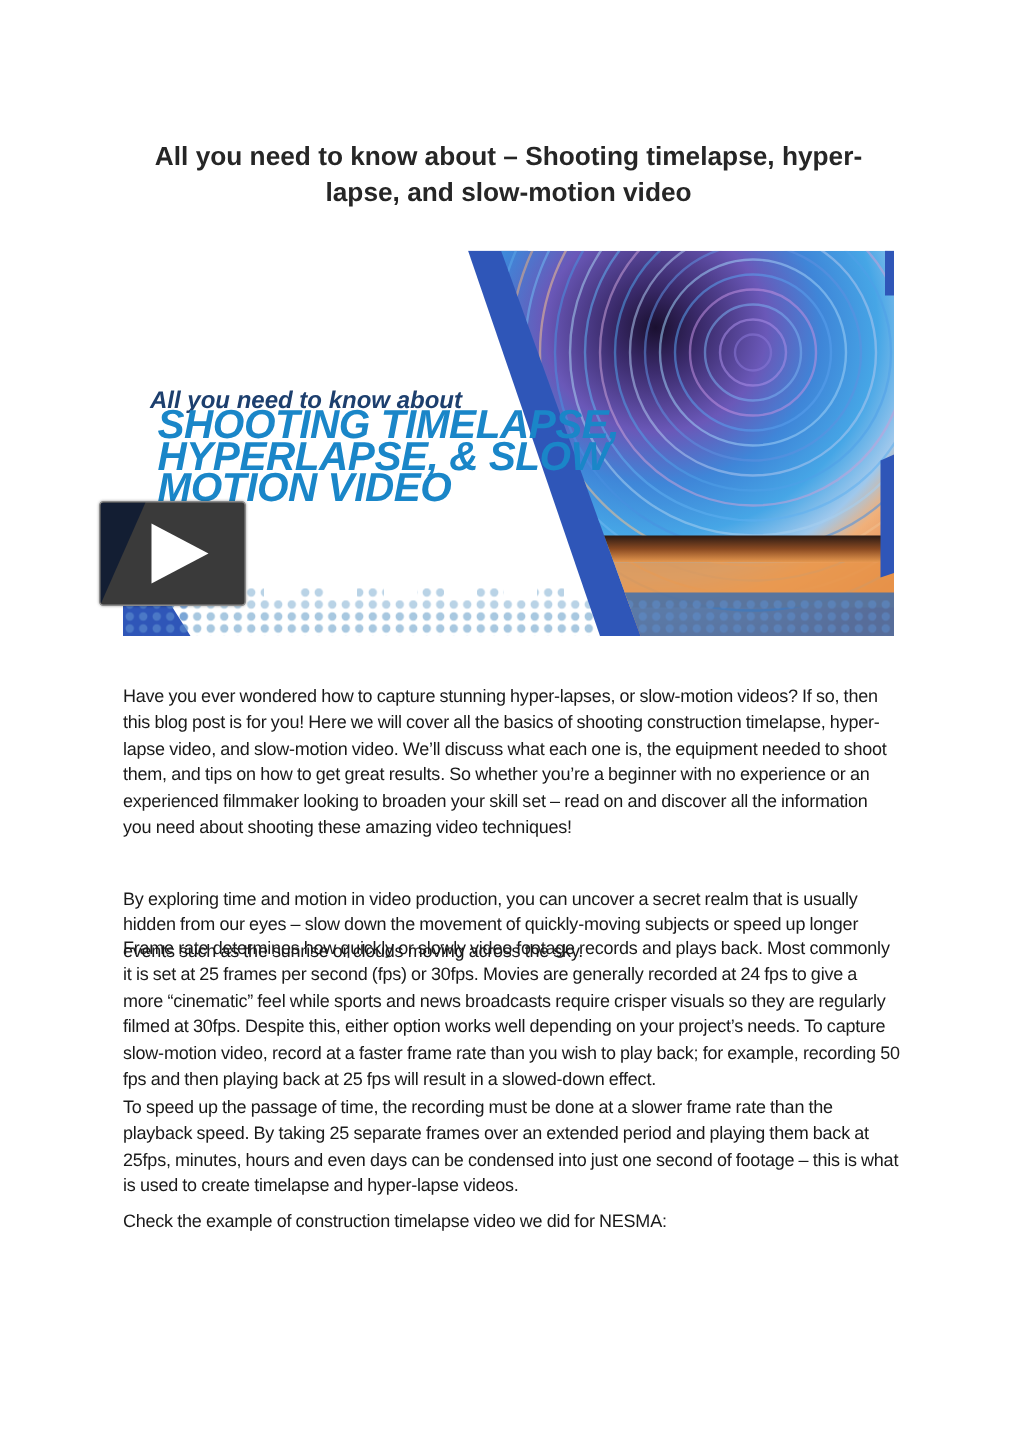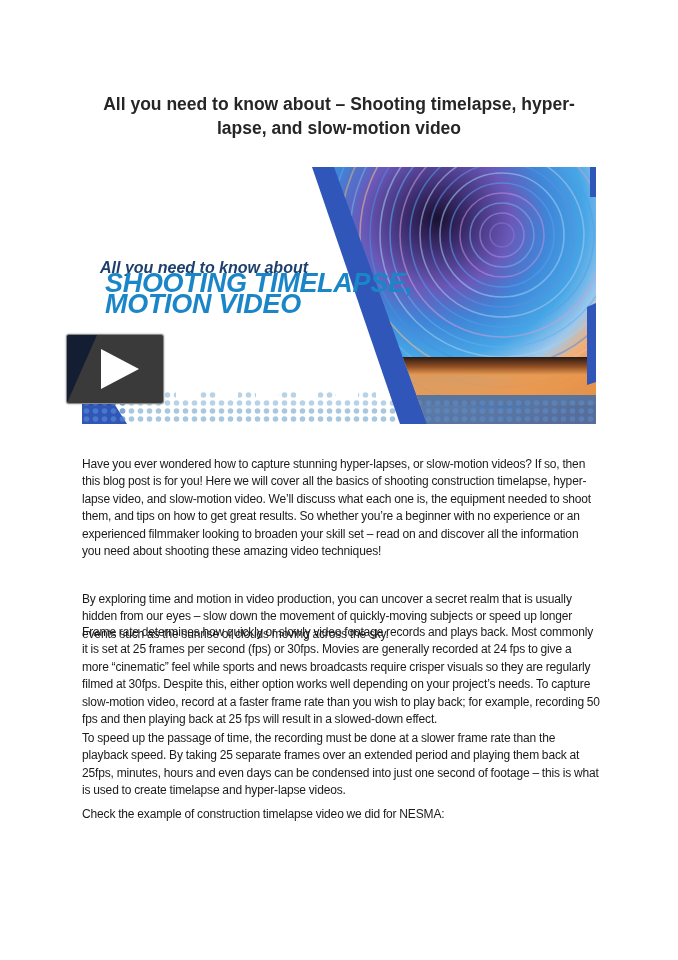--- a/index.html
+++ b/index.html
@@ -135,20 +135,21 @@
       </g>
 
       <polygon points="508,0 514,0 514,30 508,30" fill="#2f56b8"></polygon>
       <polygon points="505,140 514,136 514,215 505,218" fill="#2f56b8"></polygon>
     </svg>
 
 
     <div class="banner-small">All you need to know about</div>
     <div class="banner-big">
       <div>SHOOTING TIMELAPSE,</div>
+      <div>HYPERLAPSE, &amp; SLOW</div>
       <div>MOTION VIDEO</div>
     </div>
   </div>
 
   <div class="play">
     <div class="shade"></div>
     <div class="tri"></div>
   </div>
 
   <div class="body-text p1">

